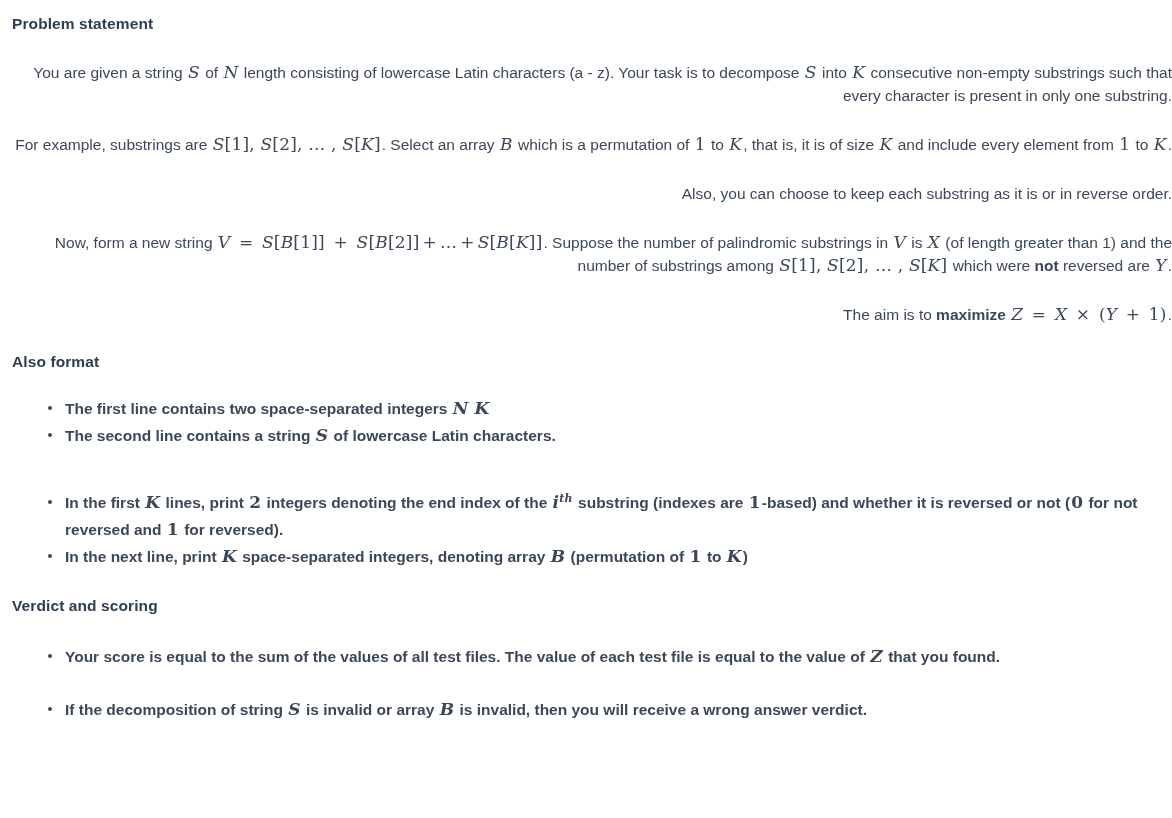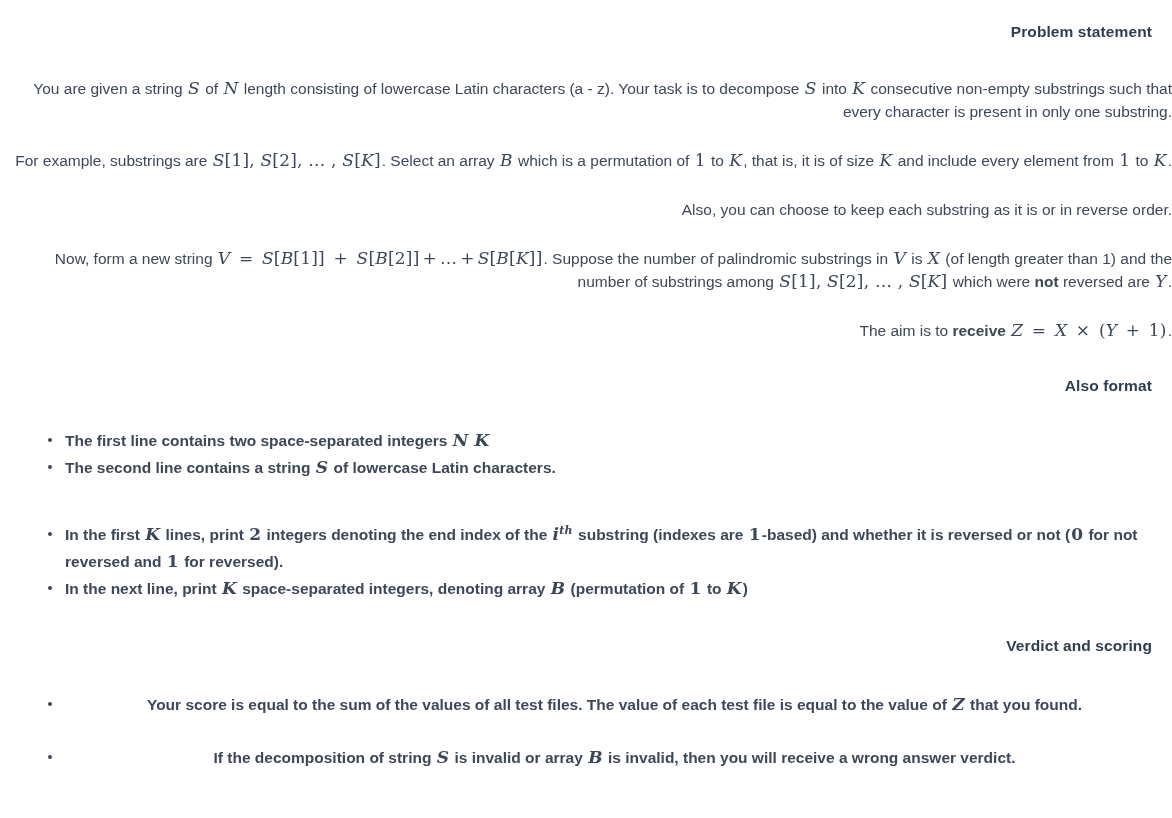--- a/index.html
+++ b/index.html
@@ -20,25 +20,24 @@
     padding: 0 0 0 8px;
     width: 1164px;
     box-sizing: border-box;
   }
 
   h3.section-heading {
     font-family: "Liberation Sans", sans-serif;
     font-size: 15.5px;
     font-weight: bold;
     color: #2c3e50;
-    margin: 12px;
+    margin: 4px;
     padding: 0;
     line-height: 1.35;
     letter-spacing: 0.1px;
-    text-align: right;
   }
 
   p.para {
     font-size: 15.5px;
     line-height: 23px;
     margin: 0;
     color: #3c4858;
     width: 1164px;
     text-align: right;
   }
@@ -62,21 +61,20 @@
     position: absolute;
     left: 0;
     top: 11px;
     width: 4px;
     height: 4px;
     border-radius: 50%;
     background: #3c4858;
   }
   ul.bullets.spaced > li {
     margin-bottom: 26px;
-    text-align: center;
   }
   ul.bullets.nowrap > li {
     white-space: nowrap;
   }
 
   
   .m {
     font-family: "DejaVu Serif", "Liberation Serif", serif;
     font-style: italic;
     font-size: 17px;
@@ -122,21 +120,21 @@
   <div class="gap-26"></div>
   <p class="para">For example, substrings are <span class="m">S<span class="brk">[</span><span class="num">1</span><span class="brk">]</span><span class="brk">,</span> S<span class="brk">[</span><span class="num">2</span><span class="brk">]</span><span class="brk">,</span> <span class="brk">…</span> <span class="brk">,</span> S<span class="brk">[</span>K<span class="brk">]</span></span>. Select an array <span class="m">B</span> which is a permutation of <span class="m"><span class="num">1</span></span> to <span class="m">K</span>, that is, it is of size <span class="m">K</span> and include every element from <span class="m"><span class="num">1</span></span> to <span class="m">K</span>.</p>
 
   <div class="gap-26"></div>
   <p class="para">Also, you can choose to keep each substring as it is or in reverse order.</p>
 
   <div class="gap-26"></div>
   <p class="para">Now, form a new string <span class="m">V <span class="op">=</span> S<span class="brk">[</span>B<span class="brk">[</span><span class="num">1</span><span class="brk">]</span><span class="brk">]</span> <span class="op">+</span> S<span class="brk">[</span>B<span class="brk">[</span><span class="num">2</span><span class="brk">]</span><span class="brk">]</span><span class="op">+</span><span class="brk">…</span><span class="op">+</span>S<span class="brk">[</span>B<span class="brk">[</span>K<span class="brk">]</span><span class="brk">]</span></span>. Suppose the number of palindromic substrings in <span class="m">V</span> is <span class="m">X</span> (of length greater than 1) and the number of substrings among <span class="m">S<span class="brk">[</span><span class="num">1</span><span class="brk">]</span><span class="brk">,</span> S<span class="brk">[</span><span class="num">2</span><span class="brk">]</span><span class="brk">,</span> <span class="brk">…</span> <span class="brk">,</span> S<span class="brk">[</span>K<span class="brk">]</span></span> which were <b>not</b> reversed are <span class="m">Y</span>.</p>
 
   <div class="gap-26"></div>
-  <p class="para">The aim is to <b>receive</b> <span class="m">Z <span class="op">=</span> X <span class="op">×</span> <span class="brk">(</span>Y <span class="op">+</span> <span class="num">1</span><span class="brk">)</span></span>.</p>
+  <p class="para">The aim is to <b>maximize</b> <span class="m">Z <span class="op">=</span> X <span class="op">×</span> <span class="brk">(</span>Y <span class="op">+</span> <span class="num">1</span><span class="brk">)</span></span>.</p>
 
   <div class="gap-22"></div>
   <h3 class="section-heading">Also format</h3>
 
   <div class="gap-18"></div>
   <ul class="bullets nowrap">
     <li>The first line contains two space-separated integers <span class="m">N  K</span></li>
     <li>The second line contains a string <span class="m">S</span> of lowercase Latin characters.</li>
   </ul>
 

